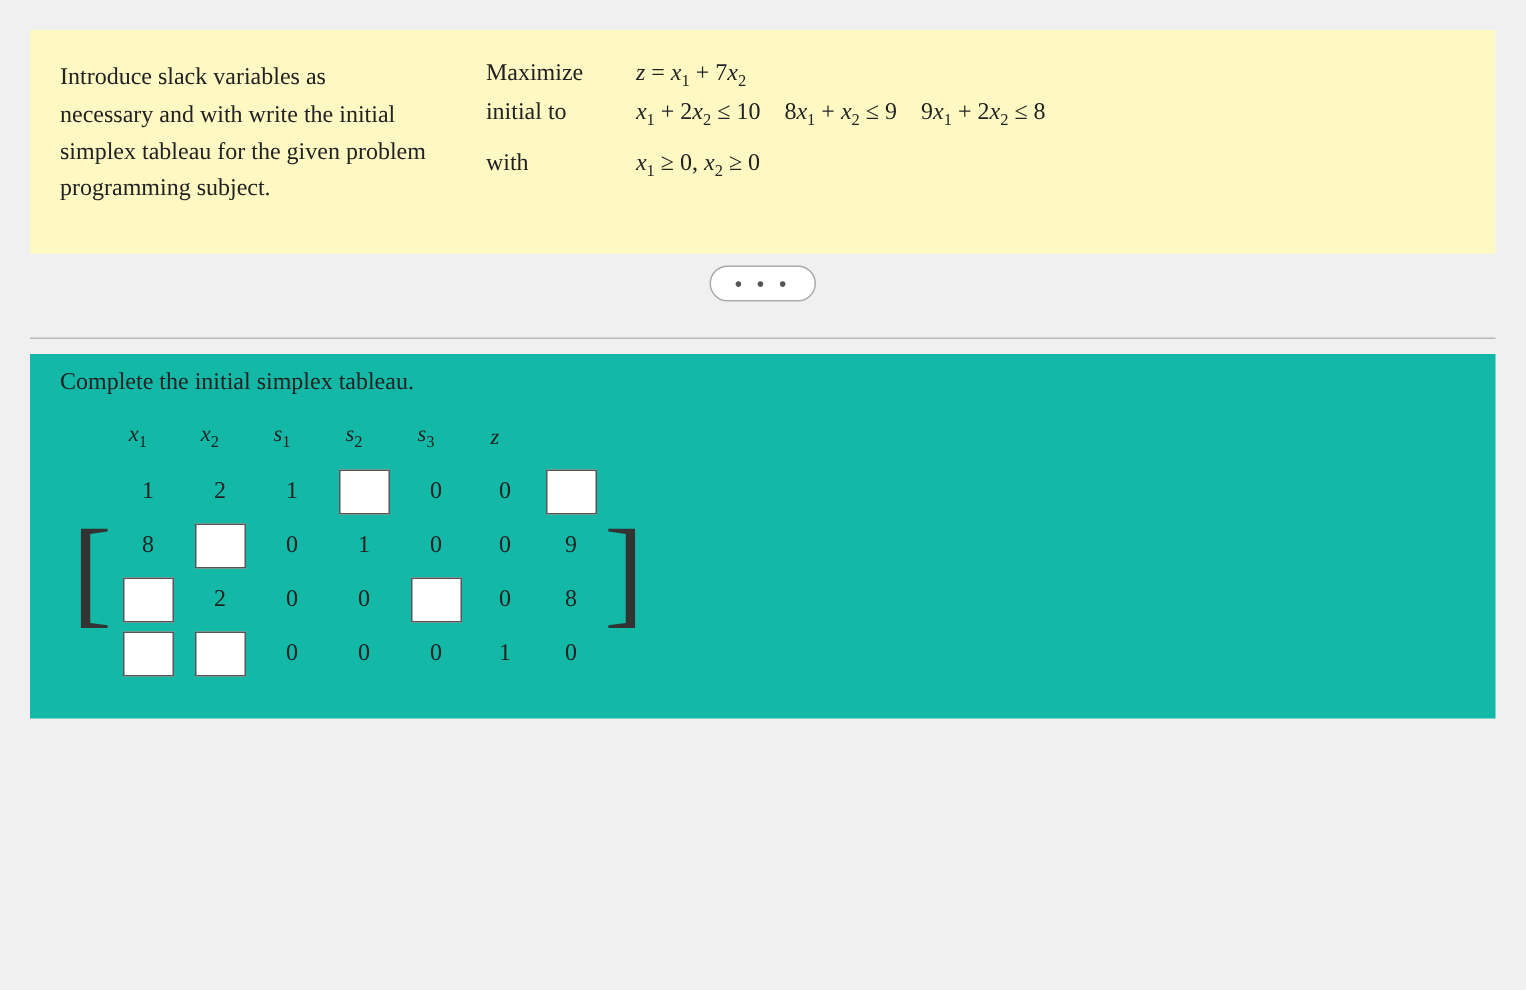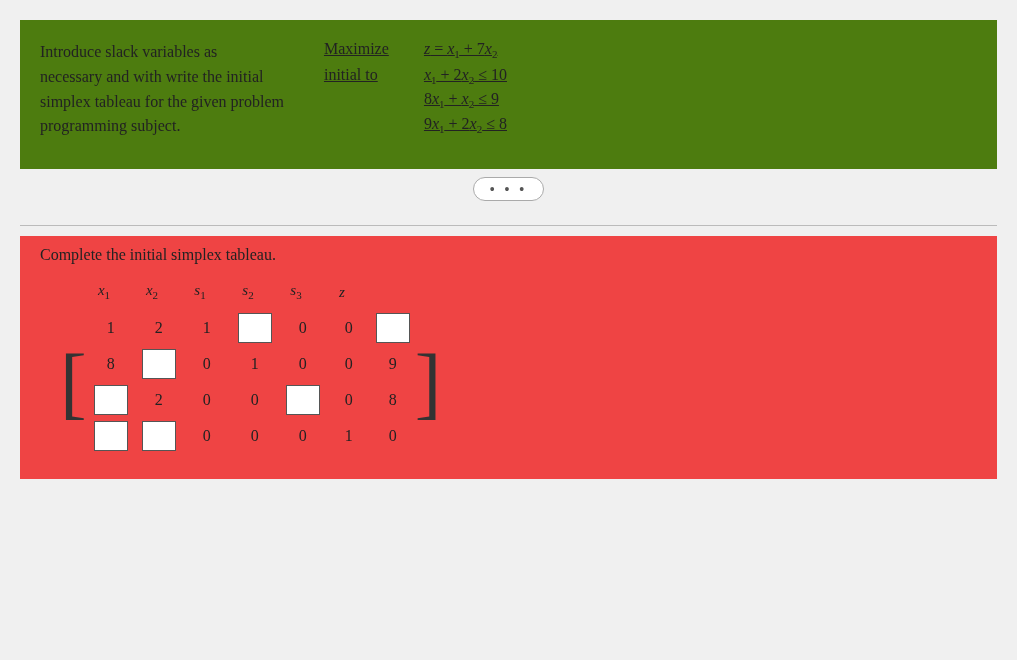--- a/index.html
+++ b/index.html
@@ -11,33 +11,32 @@
       display: flex;
       flex-direction: column;
       padding: 20px;
       color: #222;
     }
     .top-section {
       display: flex;
       flex-direction: row;
       gap: 40px;
       padding: 20px 20px 30px 20px;
-      background: #4d7c0f;
+      background: #fef9c3;
     }
     .problem-text {
       max-width: 380px;
       font-size: 16px;
       line-height: 1.55;
     }
     .math-section {
       display: flex;
       flex-direction: column;
       gap: 6px;
       font-size: 16px;
-      text-decoration: underline;
     }
     .math-row {
       display: flex;
       flex-direction: row;
       align-items: baseline;
       gap: 10px;
     }
     .math-label {
       min-width: 90px;
       font-size: 16px;
@@ -61,31 +60,31 @@
       border-radius: 12px;
       padding: 3px 16px;
       font-size: 14px;
       color: #555;
       background: #fff;
       cursor: pointer;
       letter-spacing: 3px;
     }
     .bottom-section {
       padding: 10px 20px 20px 20px;
-      background: #ef4444;
+      background: #14b8a6;
     }
     .complete-label {
       font-size: 16px;
       margin-bottom: 18px;
     }
     .tableau-container {
       display: flex;
       flex-direction: column;
       align-items: flex-start;
-      margin-left: 20px;
+      margin-left: 8px;
     }
     .col-headers {
       display: flex;
       flex-direction: row;
       align-items: flex-end;
       margin-bottom: 4px;
       margin-left: 20px;
     }
     .col-header {
       width: 48px;
@@ -151,22 +150,22 @@
       width: 34px;
       height: 30px;
       border: 1.5px solid #555;
       background: #fff;
       vertical-align: middle;
       text-align: center;
       font-size: 15px;
     }
     .math-constraints {
       display: flex;
-      flex-direction: column;
-      gap: 4px;
+      flex-direction: row;
+      gap: 16px;
     }
   </style>
 </head>
 <body>
 
 <div class="top-section">
 
   <div class="problem-text">
     <p>
       <span>Introduce slack variables as</span><br>
@@ -190,20 +189,26 @@
           <i>x</i><sub>1</sub> + 2<i>x</i><sub>2</sub> ≤ 10
         </span>
         <span class="math-expr">
           8<i>x</i><sub>1</sub> + <i>x</i><sub>2</sub> ≤ 9
         </span>
         <span class="math-expr">
           9<i>x</i><sub>1</sub> + 2<i>x</i><sub>2</sub> ≤ 8
         </span>
       </div>
     </div>
+    <div class="math-row" style="margin-top:8px;">
+      <span class="math-label">with</span>
+      <span class="math-expr">
+        <i>x</i><sub>1</sub> ≥ 0, <i>x</i><sub>2</sub> ≥ 0
+      </span>
+    </div>
   </div>
 </div>
 
 <div class="dots-btn">
   <button class="dots-pill">• • •</button>
 </div>
 
 <hr class="divider">
 
 <div class="bottom-section">

